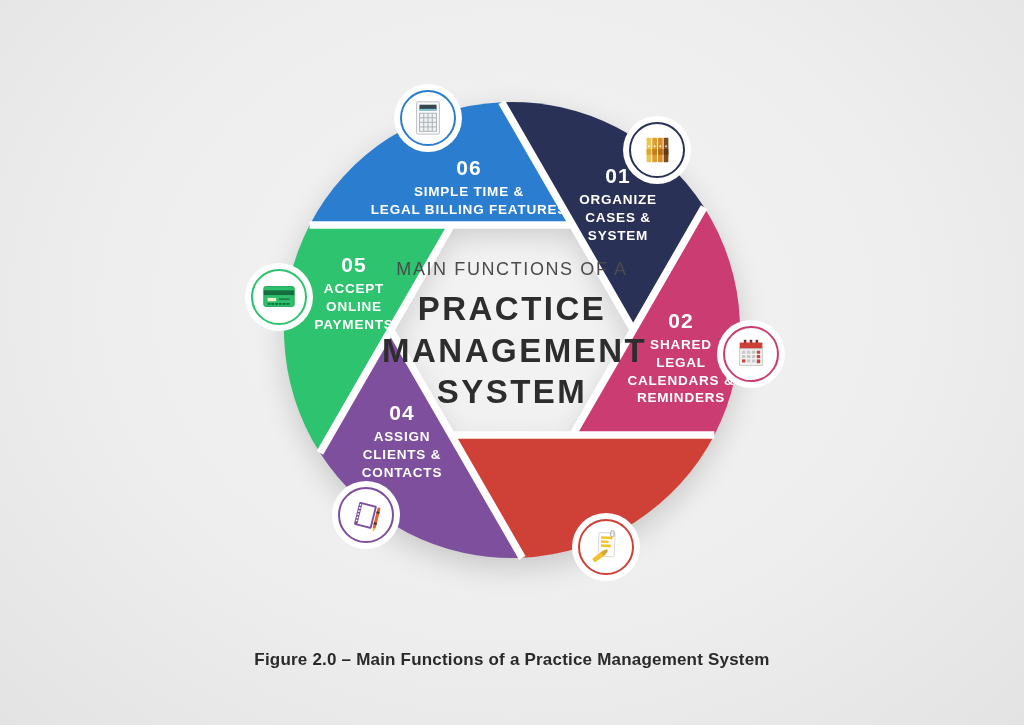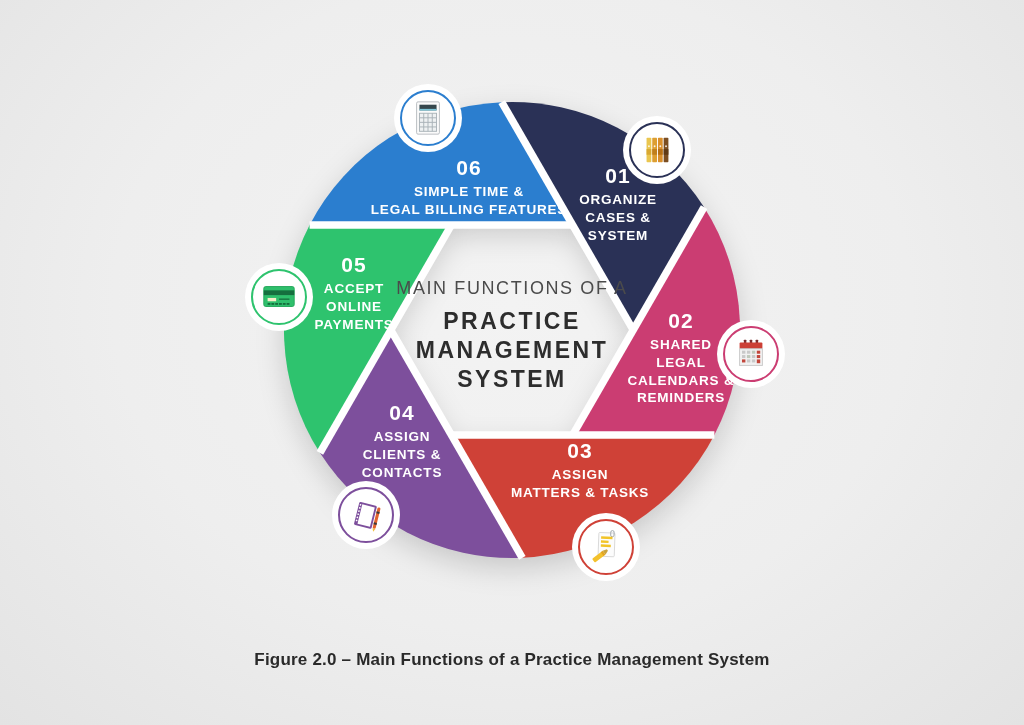--- a/index.html
+++ b/index.html
@@ -8,21 +8,21 @@
     background:radial-gradient(ellipse at 50% 42%, #f3f3f3 0%, #eeeeee 55%, #e3e3e3 100%);
     font-family:"Liberation Sans",sans-serif;
   }
   .wheel{position:absolute;left:0;top:0;}
   .blades{filter:drop-shadow(0 10px 14px rgba(0,0,0,.16));}
   .seg-label{position:absolute;transform:translate(-50%,-50%);text-align:center;color:#ffffff;}
   .seg-num{font-size:21px;font-weight:bold;letter-spacing:1px;margin-bottom:3px;}
   .seg-line{font-size:13.5px;font-weight:bold;letter-spacing:.8px;line-height:1.32;white-space:nowrap;}
   .center-title{position:absolute;left:512px;top:336px;transform:translate(-50%,-50%);text-align:center;width:260px;}
   .eyebrow{font-size:18px;color:#4b4b4b;letter-spacing:1.6px;margin-bottom:8px;white-space:nowrap;}
-  .main-line{font-size:23px;font-weight:bold;color:#2d2d2d;letter-spacing:2.5px;line-height:1.26;white-space:nowrap;}
+  .main-line{font-size:33px;font-weight:bold;color:#2d2d2d;letter-spacing:2.5px;line-height:1.26;white-space:nowrap;}
   .caption{position:absolute;left:0;right:0;top:650px;text-align:center;
            font-size:17px;font-weight:bold;color:#2a2a2a;letter-spacing:.2px;}
   .icon-badge{
     position:absolute;width:52px;height:52px;transform:translate(-50%,-50%);
     background:#ffffff;border:2px solid #888;border-radius:50%;
     box-shadow:0 0 0 6px #ffffff;
     display:flex;align-items:center;justify-content:center;
   }
   .icon-badge svg{display:block;}
 </style>
@@ -58,25 +58,20 @@
   </div>
 
   <div class="seg-label" style="left:649px;top:358px;margin-left:32px;">
     <div class="seg-num">02</div>
     <div class="seg-line">SHARED</div>
     <div class="seg-line">LEGAL</div>
     <div class="seg-line">CALENDARS &amp;</div>
     <div class="seg-line">REMINDERS</div>
   </div>
 
-  <div class="seg-label" style="left:580px;top:470px;">
-    <div class="seg-num">03</div>
-    <div class="seg-line">ASSIGN</div>
-    <div class="seg-line">MATTERS &amp; TASKS</div>
-  </div>
 
   <div class="seg-label" style="left:402px;top:441px;">
     <div class="seg-num">04</div>
     <div class="seg-line">ASSIGN</div>
     <div class="seg-line">CLIENTS &amp;</div>
     <div class="seg-line">CONTACTS</div>
   </div>
 
   <div class="seg-label" style="left:354px;top:293px;">
     <div class="seg-num">05</div>

